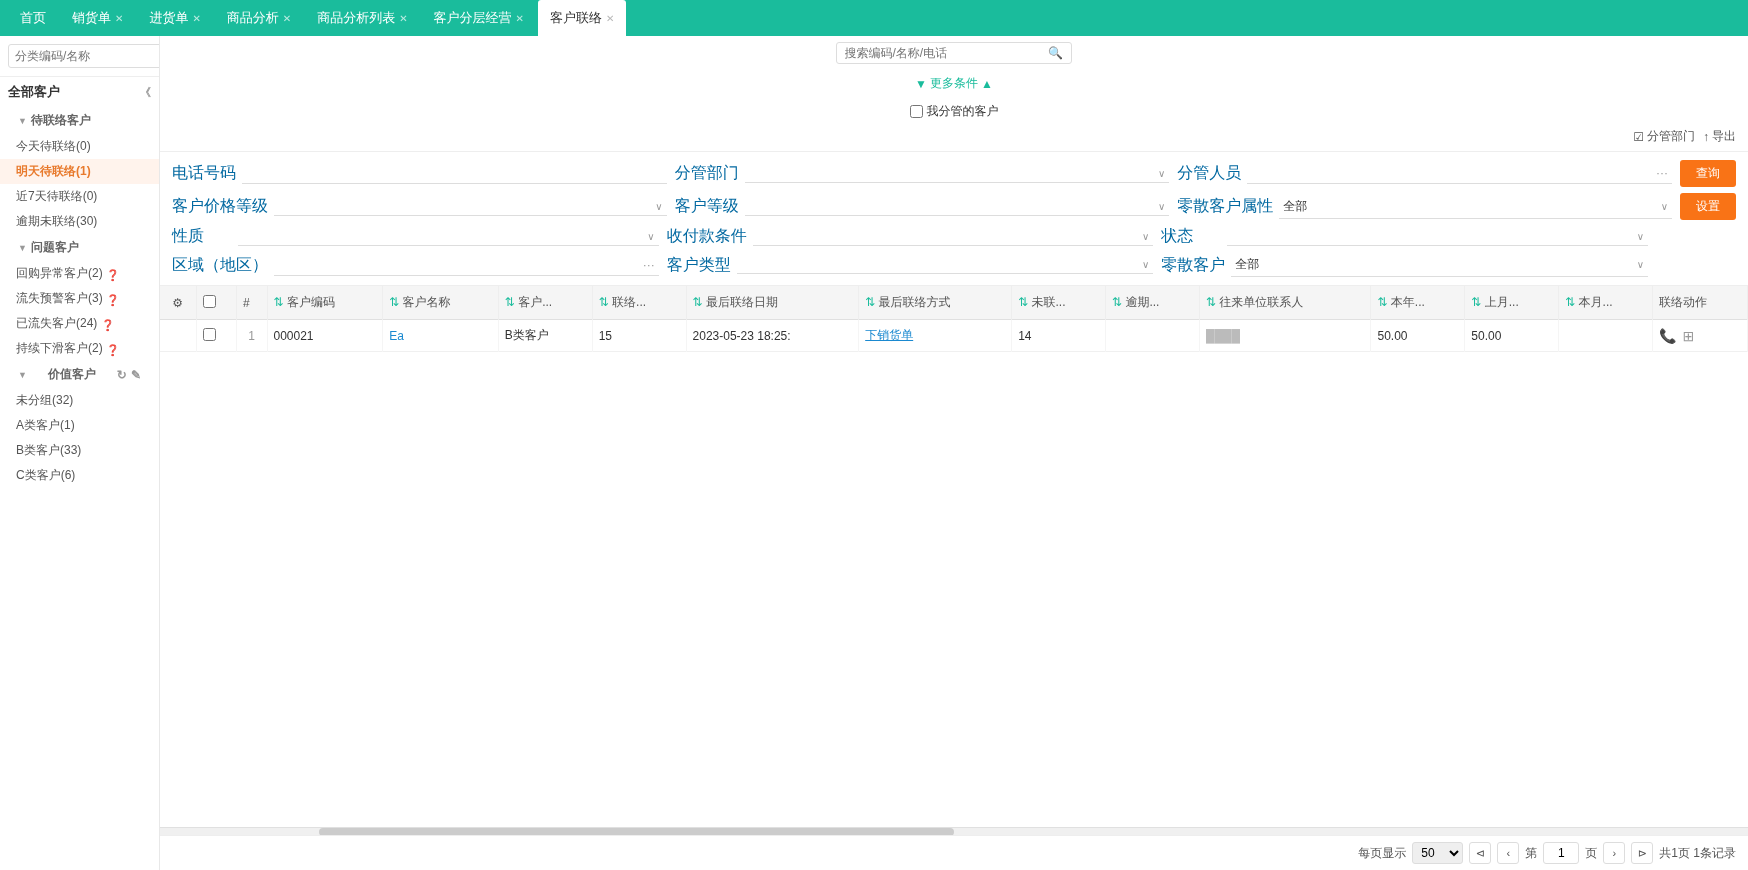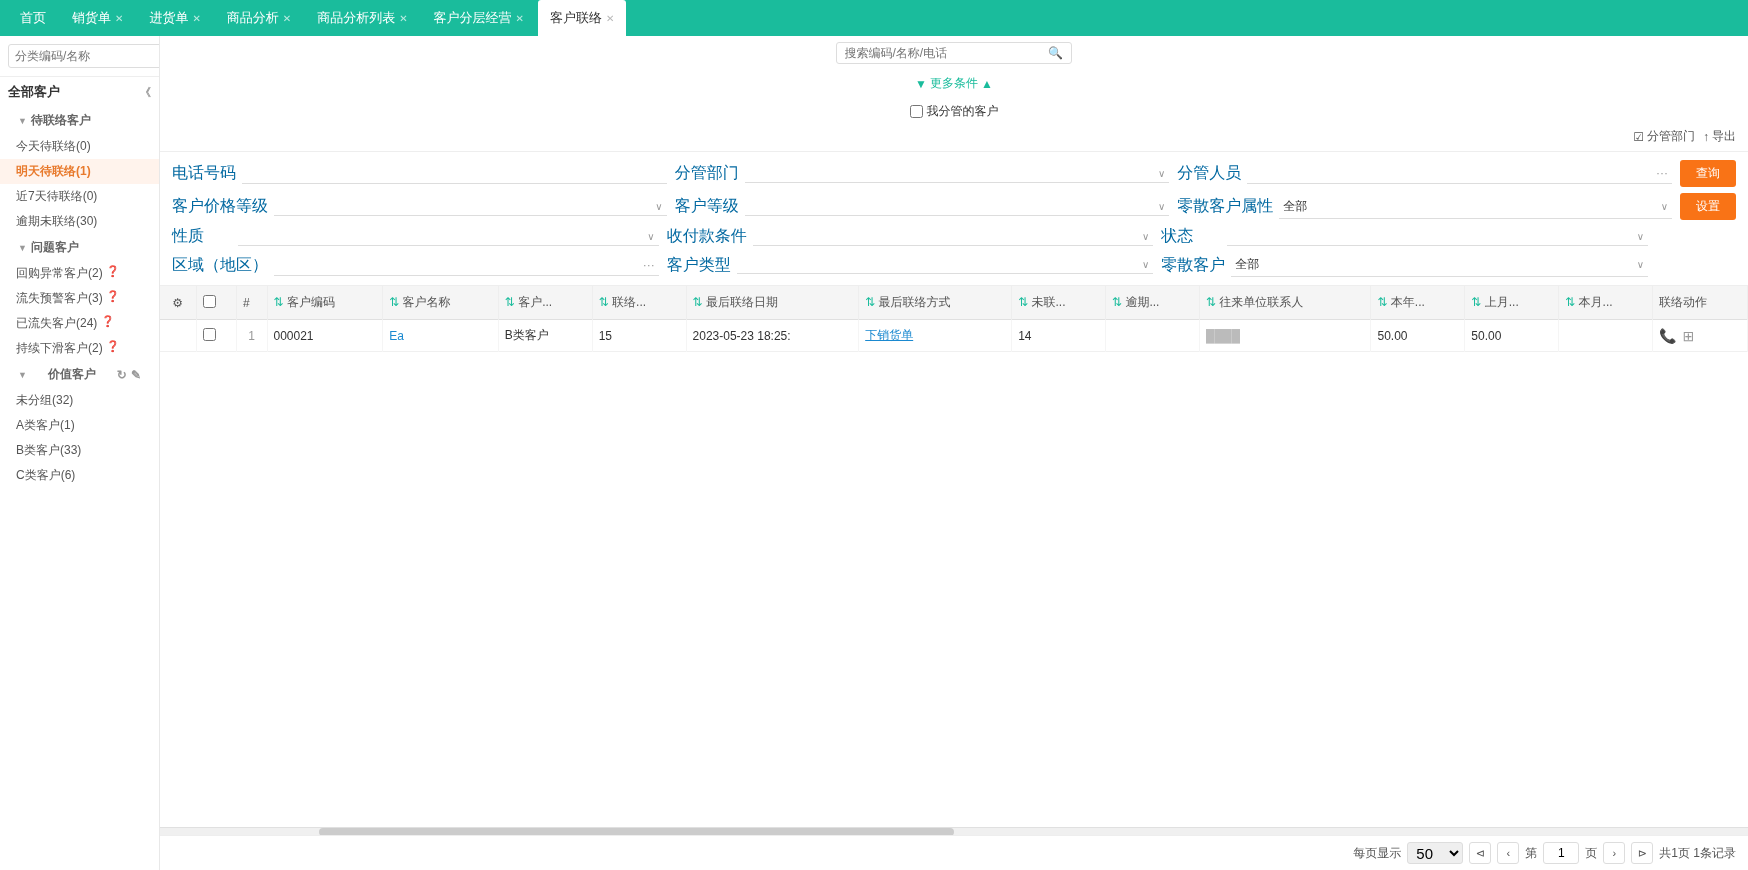--- a/index.html
+++ b/index.html
@@ -83,21 +83,21 @@
       font-size: 9px;
       color: #999;
     }
     .sidebar-item {
       padding: 4px 8px 4px 16px;
       cursor: pointer;
       color: #555;
       font-size: 12px;
       white-space: nowrap;
       display: flex;
-      align-items: flex-start;
+      align-items: flex-end;
       gap: 4px;
     }
     .sidebar-item.active { background: #fff3ec; color: #e87a2d; font-weight: bold; }
     .sidebar-item .help-icon { color: #ccc; font-size: 11px; }
 
     
     .content-area {
       flex: 1;
       display: flex;
       flex-direction: column;
@@ -301,21 +301,21 @@
       border: 1px solid #ddd;
       border-radius: 3px;
       text-align: center;
       font-size: 12px;
       outline: none;
     }
     .page-size-select {
       height: 22px;
       border: 1px solid #ddd;
       border-radius: 3px;
-      font-size: 15px;
+      font-size: 12px;
       padding: 0 4px;
     }
 
     .scrollbar-track {
       height: 8px;
       background: #f0f0f0;
       border-top: 1px solid #e0e0e0;
     }
     .scrollbar-thumb {
       height: 8px;

